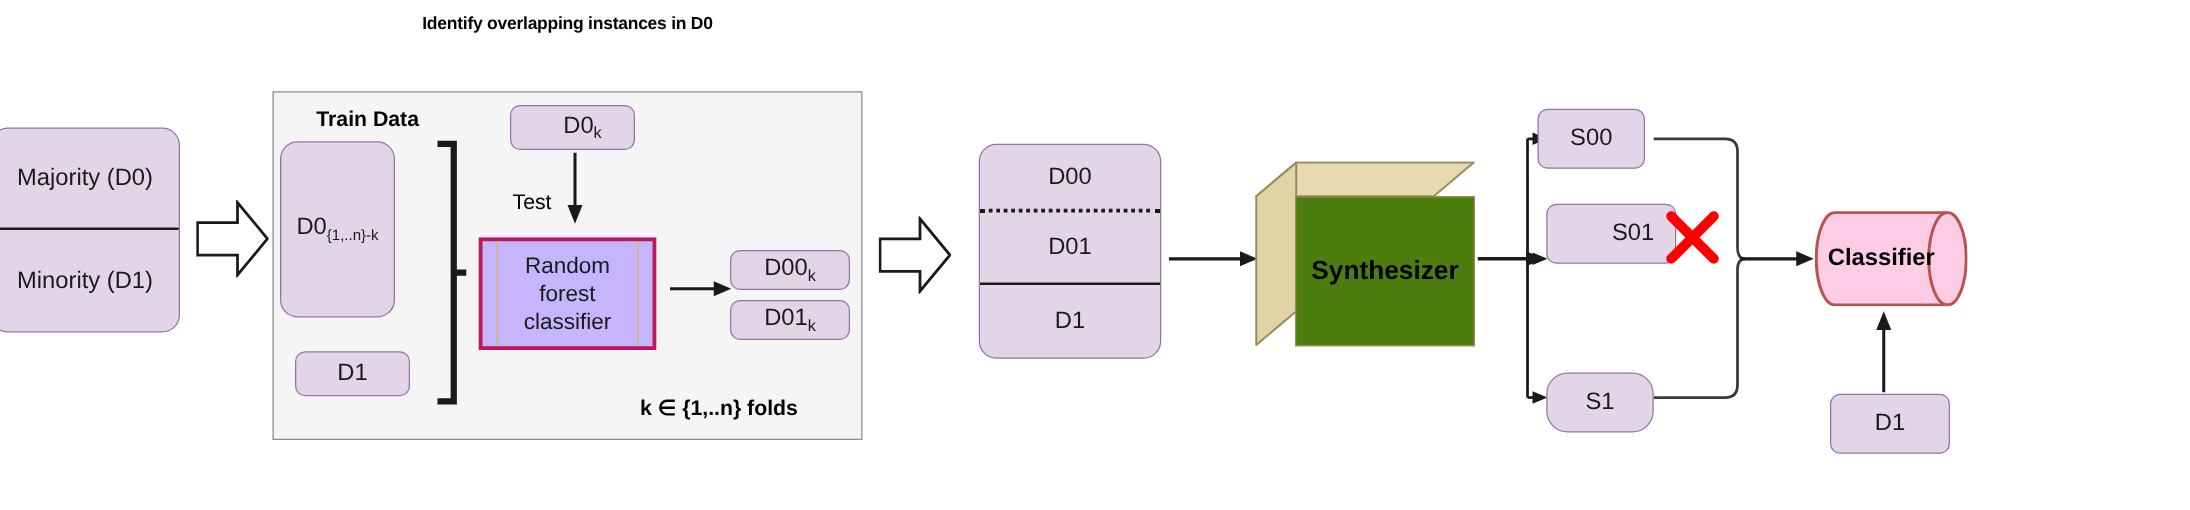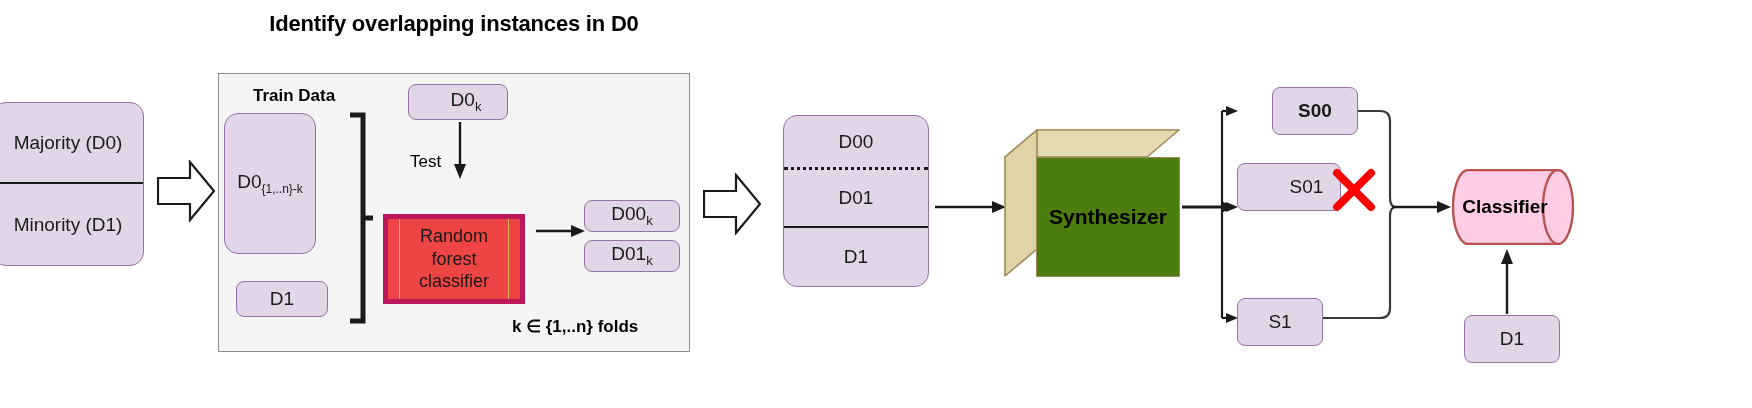--- a/index.html
+++ b/index.html
@@ -32,21 +32,21 @@
   }
   .node-lg { border-radius: 14px; }
 
   
   .title {
     position: absolute;
     left: 218px; top: 10px;
     width: 472px;
     text-align: center;
     font-weight: bold;
-    font-size: 22px;
+    font-size: 14px;
     line-height: 1.25;
     color: #000;
     letter-spacing: -0.2px;
   }
 
   
   #left-split {
     left: -8px; top: 102px;
     width: 152px; height: 164px;
     background: #e1d5e7;
@@ -96,25 +96,25 @@
   #test-label {
     left: 410px; top: 152px;
     font-size: 17px; color: #000;
   }
   #test-arrow { left: 452px; top: 122px; width: 16px; height: 58px; }
 
   
   #rf {
     left: 383px; top: 190px;
     width: 142px; height: 90px;
-    background: #ef4444;
-    border: 5px solid #be185d;
+    background: #c4b5fd;
+    border: 3px solid #be185d;
     display: flex; align-items: center; justify-content: center;
     text-align: center;
-    font-size: 18px; line-height: 1.25; color: #1a1a1a; margin-top: 24px;
+    font-size: 18px; line-height: 1.25; color: #1a1a1a;
   }
   #rf .bar { position: absolute; top: 0; bottom: 0; width: 1px; background: #d6b656; }
   #rf .bar.l { left: 11px; }
   #rf .bar.r { right: 11px; }
   #rf .rf-text { position: relative; z-index: 1; padding: 0 14px; }
 
   #rf-arrow { left: 536px; top: 224px; width: 50px; height: 14px; }
 
   #d00k { left: 584px; top: 200px; width: 96px; height: 32px; }
   #d01k { left: 584px; top: 240px; width: 96px; height: 32px; }
@@ -145,23 +145,23 @@
     width: 144px; height: 120px;
     background: #4d7c0f; border: 1px solid #9b8a5a;
     display: flex; align-items: center; justify-content: center;
     font-weight: bold; font-size: 21px; color: #000;
   }
   #cube svg { position: absolute; left: 0; top: 0; }
 
   #cube-arrow { left: 1182px; top: 200px; width: 54px; height: 14px; }
 
   
-  #s00 { left: 1272px; top: 87px; width: 86px; height: 48px; font-weight: bold; }
+  #s00 { left: 1230px; top: 87px; width: 86px; height: 48px; }
   #s01 { left: 1237px; top: 163px; width: 104px; height: 48px; padding-left: 35px; }
-  #s1  { left: 1237px; top: 298px; width: 86px; height: 48px; }
+  #s1  { left: 1237px; top: 298px; width: 86px; height: 48px; border-radius: 17px; }
 
   #red-x { left: 1330px; top: 166px; width: 48px; height: 48px; }
 
   #merge-lines { left: 1200px; top: 80px; width: 270px; height: 280px; }
 
   #to-classifier { left: 1392px; top: 200px; width: 60px; height: 14px; }
 
   
   #classifier { left: 1452px; top: 169px; width: 122px; height: 76px; }
   #classifier .cyl-label {

